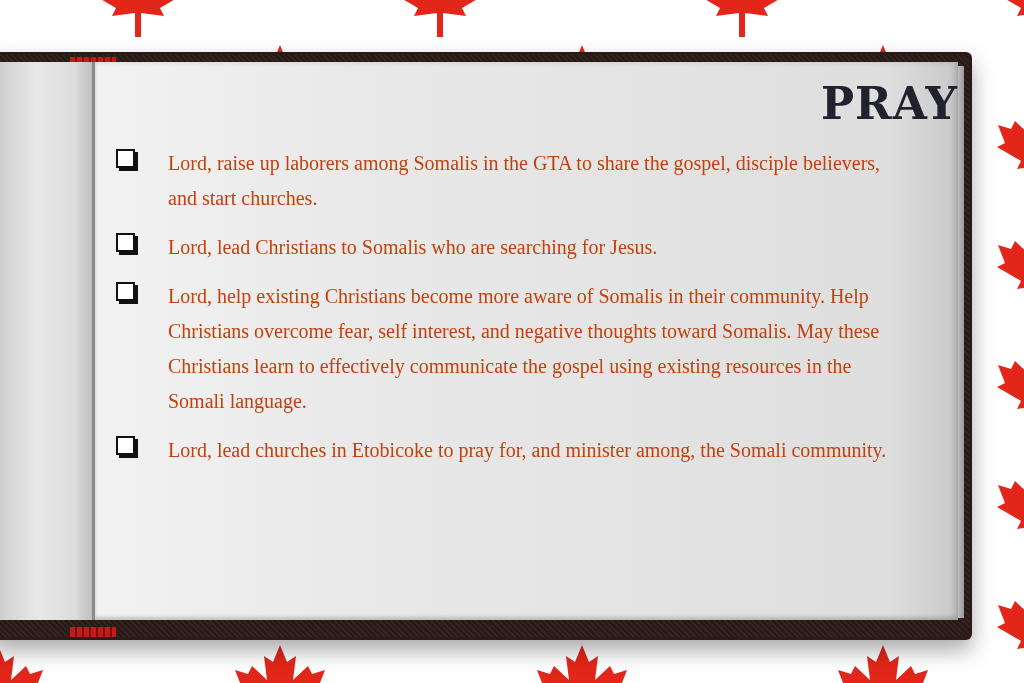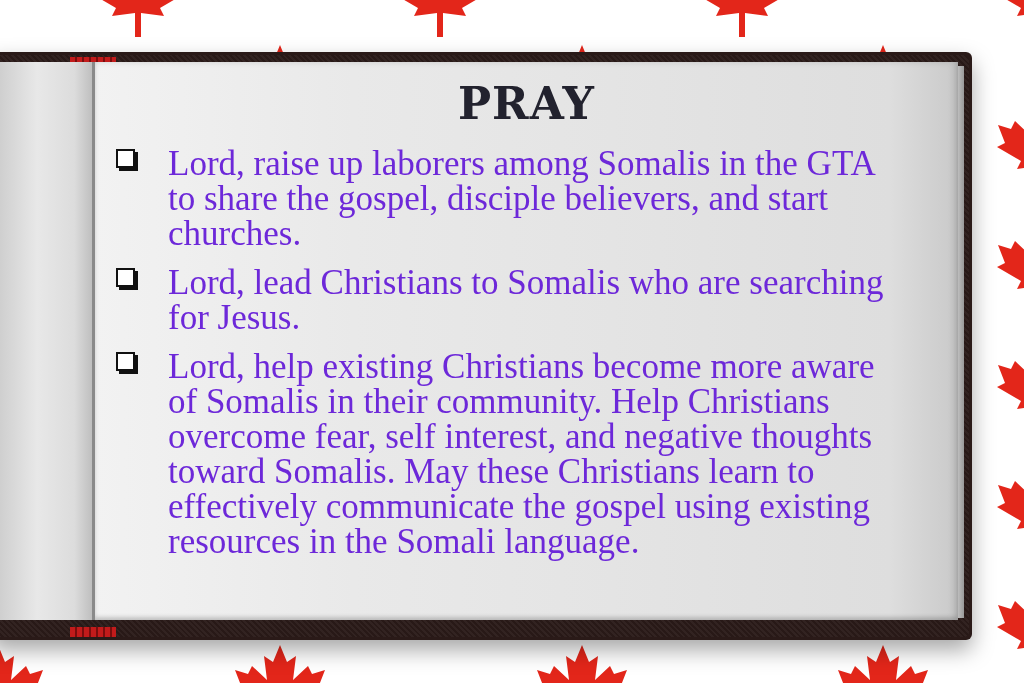--- a/index.html
+++ b/index.html
@@ -36,26 +36,26 @@
   .page-right {
     position:absolute; left:95px; top:62px; width:863px; height:558px;
     background:linear-gradient(90deg,#f2f2f2 0%,#e9e9e9 30%,#e4e4e4 60%,#dedede 92%,#c9c9c9 100%);
     box-shadow: inset 0 -3px 4px rgba(0,0,0,0.15), inset -4px 0 6px rgba(0,0,0,0.12);
   }
   .page-edge {
     position:absolute; left:958px; top:66px; width:6px; height:552px;
     background:linear-gradient(90deg,#bdbdbd,#9a9a9a);
   }
   .title {
-    position:absolute; left:95px; width:863px; top:78px; text-align:center;
+    position:absolute; left:95px; width:863px; top:78px; text-align:right;
     font-family:"DejaVu Serif", "Liberation Serif", serif;
     font-weight:bold; font-size:44px; letter-spacing:1px; color:#22222e;
   }
   .list { position:absolute; left:112px; top:146px; width:790px; margin:0; padding:0; list-style:none; }
-  .item { position:relative; padding-left:56px; margin:0 0 14px 0; font-size:35px; line-height:35px; color:#6d28d9; }
+  .item { position:relative; padding-left:56px; margin:0 0 14px 0; font-size:20px; line-height:35px; color:#c2410c; }
   .bullet {
     position:absolute; left:4px; top:3px; width:15px; height:15px;
     border:2px solid #111; background:#fff; box-shadow:3px 3px 0 #111;
     font-size:0;
   }
 </style>
 </head>
 <body>
 
 <div>
@@ -158,14 +158,18 @@
       <span>Lord, raise up laborers among Somalis in the GTA to share the gospel, disciple believers, and start churches.</span>
     </li>
     <li class="item">
       <span class="bullet"></span>
       <span>Lord, lead Christians to Somalis who are searching for Jesus.</span>
     </li>
     <li class="item">
       <span class="bullet"></span>
       <span>Lord, help existing Christians become more aware of Somalis in their community. Help Christians overcome fear, self interest, and negative thoughts toward Somalis. May these Christians learn to effectively communicate the gospel using existing resources in the Somali language.</span>
     </li>
+    <li class="item">
+      <span class="bullet"></span>
+      <span>Lord, lead churches in Etobicoke to pray for, and minister among, the Somali community.</span>
+    </li>
   </ul>
 </div>
 
 </body></html>

